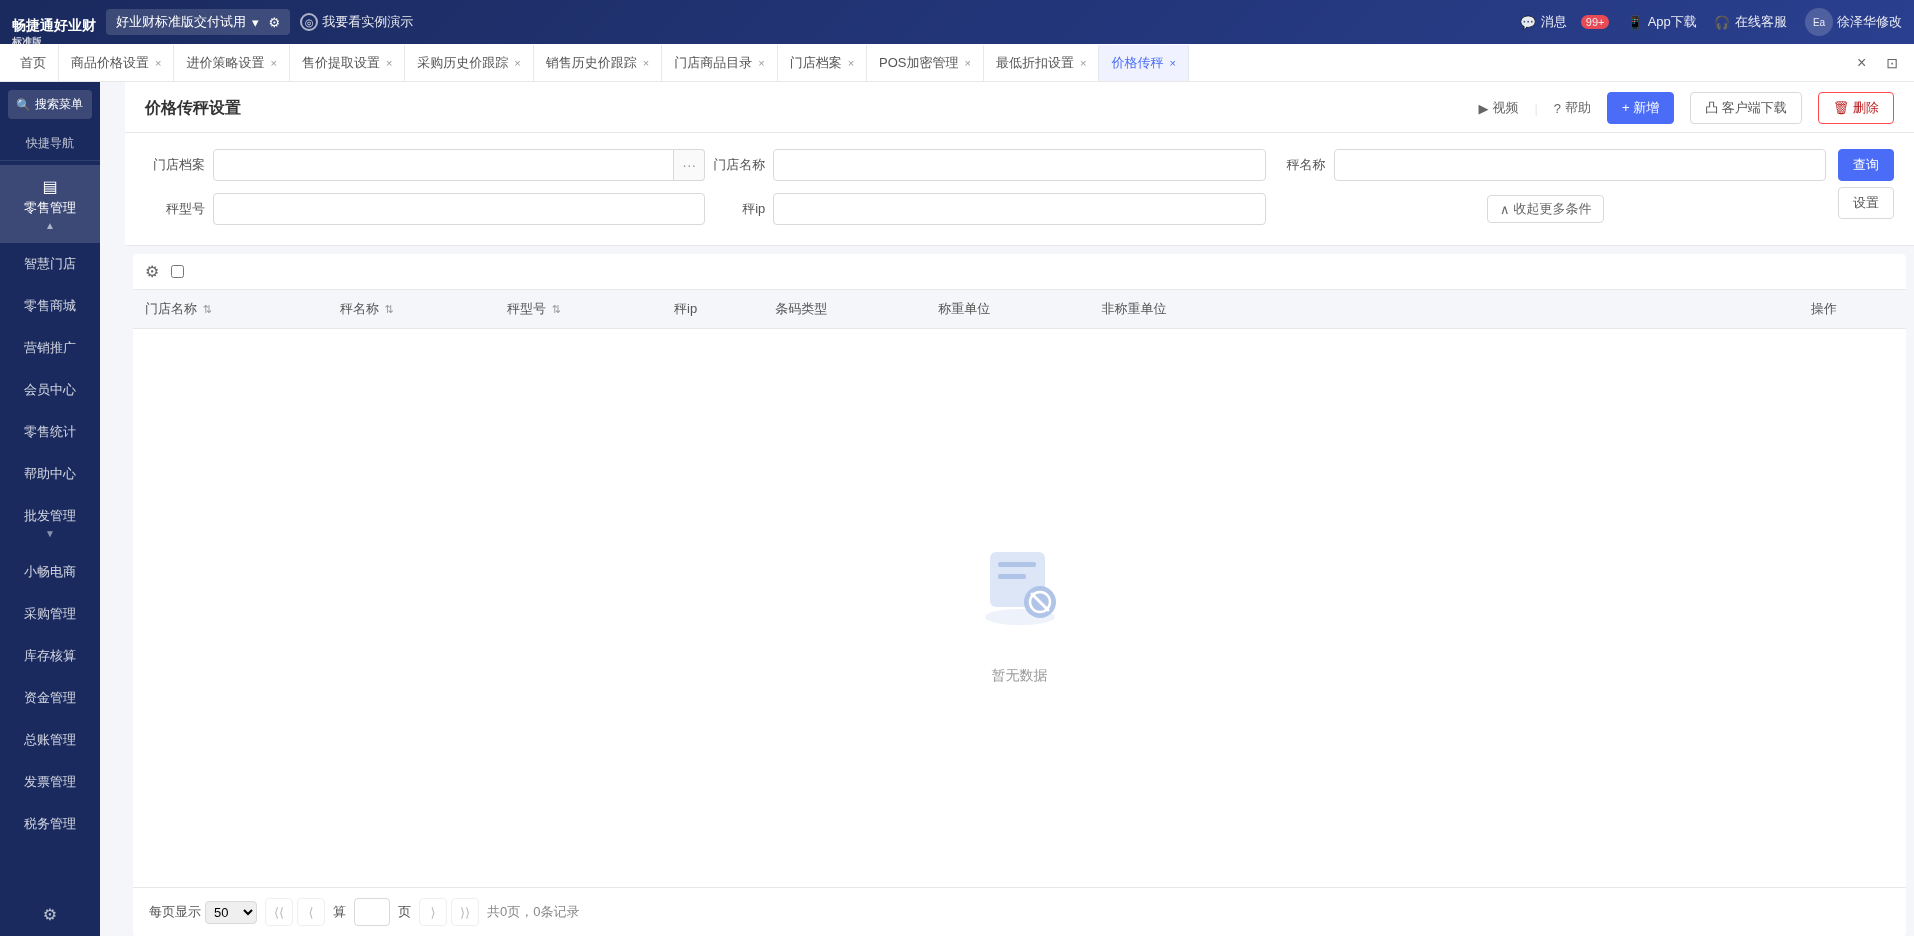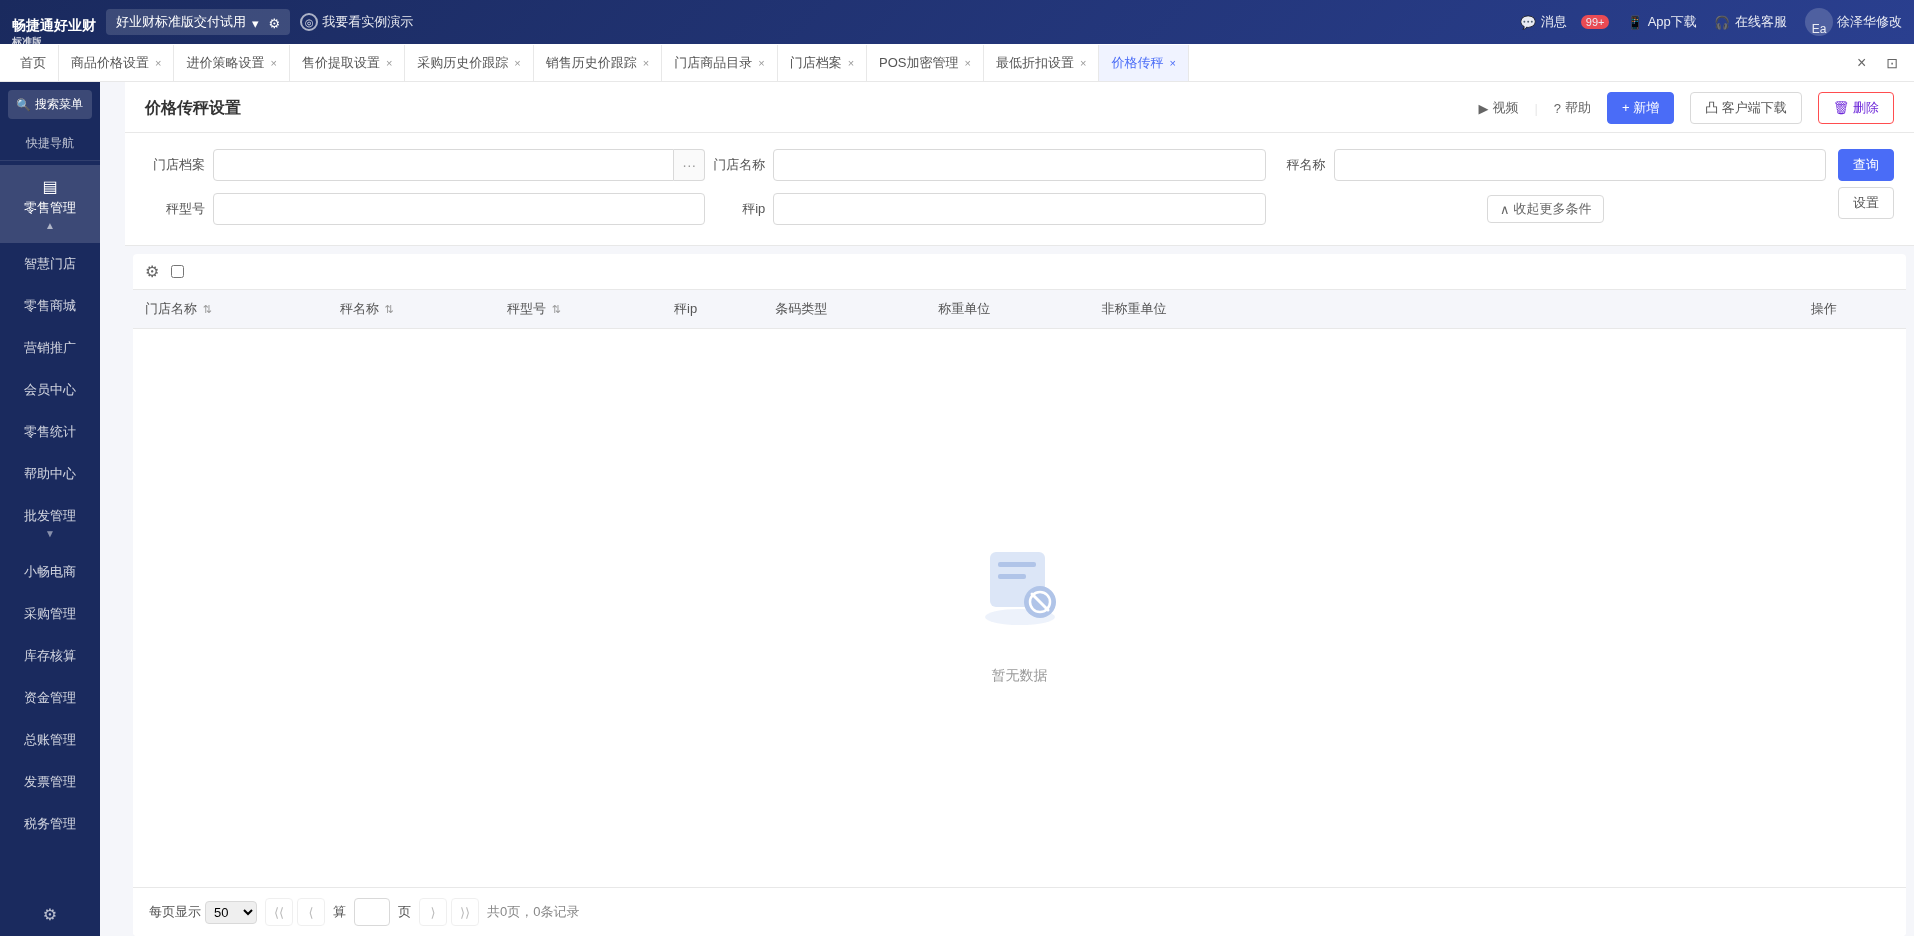--- a/index.html
+++ b/index.html
@@ -8,30 +8,30 @@
     
     .top-bar {
       display: flex; align-items: center; height: 44px;
       background: linear-gradient(135deg, #1a2a5e 0%, #2a3f8f 100%);
       padding: 0 12px; color: #fff; gap: 10px;
     }
     .top-bar-logo { display: flex; flex-direction: column; font-size: 12px; line-height: 1.3; font-weight: bold; min-width: 80px; margin-top: 20px; }
     .top-bar-logo span:first-child { font-size: 14px; }
     .top-bar-logo span:last-child { font-size: 10px; opacity: 0.8; }
     .top-bar-selector {
-      display: flex; align-items: flex-end; gap: 6px;
+      display: flex; align-items: center; gap: 6px;
       background: rgba(255,255,255,0.15); border-radius: 4px;
       padding: 4px 10px; cursor: pointer; font-size: 13px;
     }
     .top-bar-demo { display: flex; align-items: center; gap: 4px; font-size: 13px; opacity: 0.9; }
     .top-bar-demo .circle-icon { width: 18px; height: 18px; border-radius: 50%; border: 2px solid rgba(255,255,255,0.7); display: flex; align-items: center; justify-content: center; font-size: 10px; }
     .top-bar-right { margin-left: auto; display: flex; align-items: center; gap: 18px; font-size: 13px; }
     .top-bar-right-item { display: flex; align-items: center; gap: 4px; cursor: pointer; opacity: 0.9; }
     .badge { background: #ff4d4f; color: #fff; border-radius: 10px; padding: 1px 5px; font-size: 11px; margin-left: 10px; }
-    .user-avatar { width: 28px; height: 28px; border-radius: 50%; background: rgba(255,255,255,0.2); display: flex; align-items: flex-end; justify-content: center; font-size: 12px; }
+    .user-avatar { width: 28px; height: 28px; border-radius: 50%; background: rgba(255,255,255,0.2); display: flex; align-items: center; justify-content: center; font-size: 10px; }
 
     
     .nav-tabs {
       display: flex; align-items: center; height: 38px;
       background: #fff; border-bottom: 1px solid #e8e8e8;
       padding: 0 8px; overflow-x: auto; white-space: nowrap;
       gap: 0;
     }
     .nav-tab {
       display: inline-flex; align-items: center; gap: 4px;
@@ -86,21 +86,21 @@
       display: flex; align-items: center; justify-content: space-between;
       padding: 10px 20px 8px 20px; background: #fff; border-bottom: 1px solid #e8e8e8;
     }
     .page-title { font-size: 16px; font-weight: 600; color: #333; }
     .page-header-right { display: flex; align-items: center; gap: 16px; }
     .header-link { display: flex; align-items: center; gap: 4px; color: #666; font-size: 13px; cursor: pointer; }
     .header-divider { color: #e8e8e8; }
     .btn { padding: 6px 14px; border-radius: 4px; font-size: 13px; cursor: pointer; border: 1px solid transparent; display: inline-flex; align-items: center; gap: 4px; }
     .btn-primary { background: #4a6cf7; color: #fff; border-color: #4a6cf7; }
     .btn-default { background: #fff; color: #555; border-color: #d9d9d9; }
-    .btn-danger { background: #fff; color: #6d28d9; border-color: #ff4d4f; }
+    .btn-danger { background: #fff; color: #b91c1c; border-color: #ff4d4f; }
 
     
     .filter-area {
       background: #fff; padding: 16px 20px 8px 20px;
       border-bottom: 1px solid #e8e8e8; margin-bottom: 8px;
     }
     .filter-row { display: flex; align-items: center; gap: 0; margin-bottom: 12px; flex-wrap: wrap; }
     .filter-item { display: flex; align-items: center; gap: 8px; flex: 0 0 33.33%; min-width: 300px; }
     .filter-label { font-size: 13px; color: #555; white-space: nowrap; width: 60px; text-align: right; flex-shrink: 0; }
     .filter-input {

